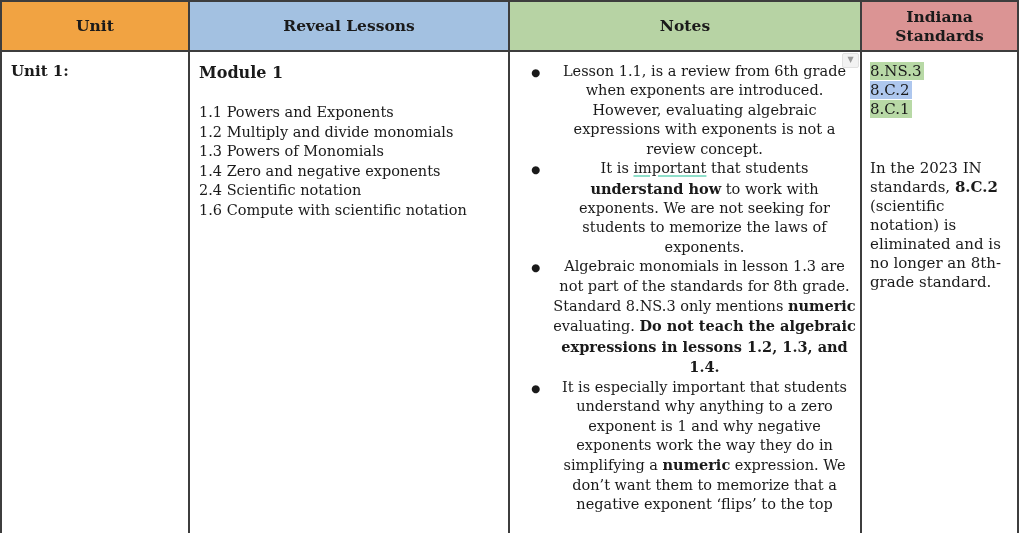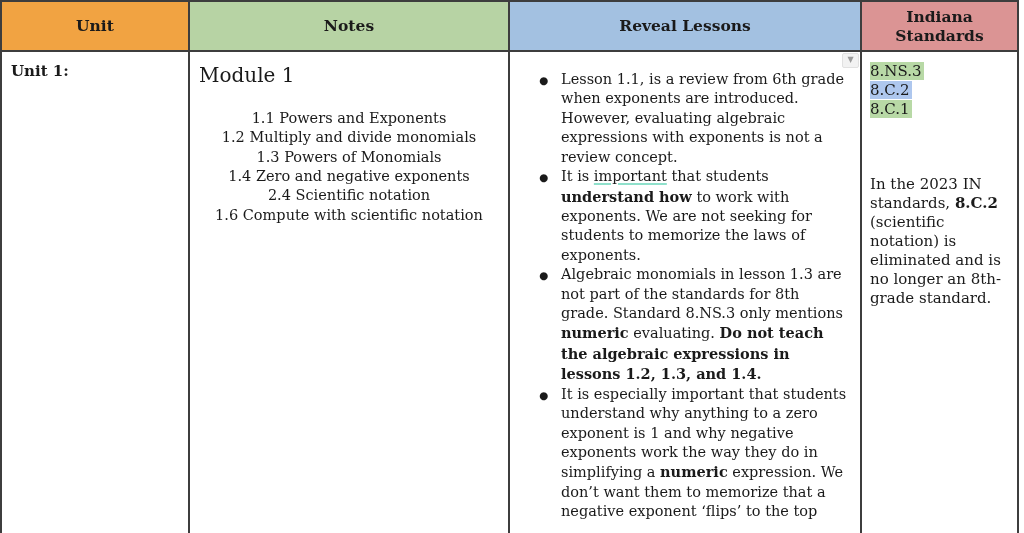--- a/index.html
+++ b/index.html
@@ -39,25 +39,25 @@
   }
   .hdr-unit{background:var(--header-orange);justify-content:center;}
   .hdr-lessons{background:var(--header-blue);}
   .hdr-notes{background:var(--header-green);}
   .hdr-standards{background:var(--header-pink);}
 
   .body-cell{padding:10px 9px;font-size:14.5px;line-height:1.34;}
 
   .unit-cell{font-weight:bold;line-height:1.2;font-size:15px;}
 
-  .module-title{font-weight:normal;font-size:20px;margin:0 0 20px 0;}
-  .lesson-line{white-space:nowrap;text-align:center;}
+  .module-title{font-weight:bold;font-size:16px;margin:0 0 20px 0;}
+  .lesson-line{white-space:nowrap;}
 
   .notes-cell{position:relative;padding:10px 4px 0 0;}
-  .notes-list{margin:8px;padding:0;list-style:none;}
+  .notes-list{margin:0;padding:0;list-style:none;text-align:center;}
   .notes-list li{position:relative;padding-left:43px;margin:0;}
   .notes-list li::before{
     content:"●";position:absolute;left:21px;top:3px;font-size:10.5px;
   }
   .seg.bold{font-weight:bold;}
   .seg.underline{
     text-decoration:underline;
     text-decoration-color:var(--underline-teal);
     text-decoration-thickness:2px;
     text-underline-offset:2px;
@@ -69,35 +69,35 @@
     display:flex;align-items:center;justify-content:center;
     color:#9a9a9a;font-size:8px;cursor:pointer;
     font-family:"DejaVu Sans","Liberation Sans",sans-serif;
   }
 
   .standards-cell{padding:10px 6px 0 8px;font-size:15px;line-height:1.27;}
   .std-line{margin:0;}
   .std-code{display:inline;padding:0 2px 0 0;}
   .std-code[data-hl="green"]{background:var(--hl-green);}
   .std-code[data-hl="blue"]{background:var(--hl-blue);}
-  .std-note{margin-top:56px;}
+  .std-note{margin-top:40px;}
 </style>
 </head>
 <body>
 
 <div class="doc-table">
 
   <div class="cell hdr hdr-unit">
     <span>Unit</span>
   </div>
+  <div class="cell hdr hdr-lessons">
+    <span>Reveal Lessons</span>
+  </div>
   <div class="cell hdr hdr-notes">
     <span>Notes</span>
-  </div>
-  <div class="cell hdr hdr-lessons">
-    <span>Reveal Lessons</span>
   </div>
   <div class="cell hdr hdr-standards">
     <span>Indiana Standards</span>
   </div>
 
   <div class="cell body-cell unit-cell">
     <div>Unit 1:</div>
   </div>
 
   <div class="cell body-cell lessons-cell">

